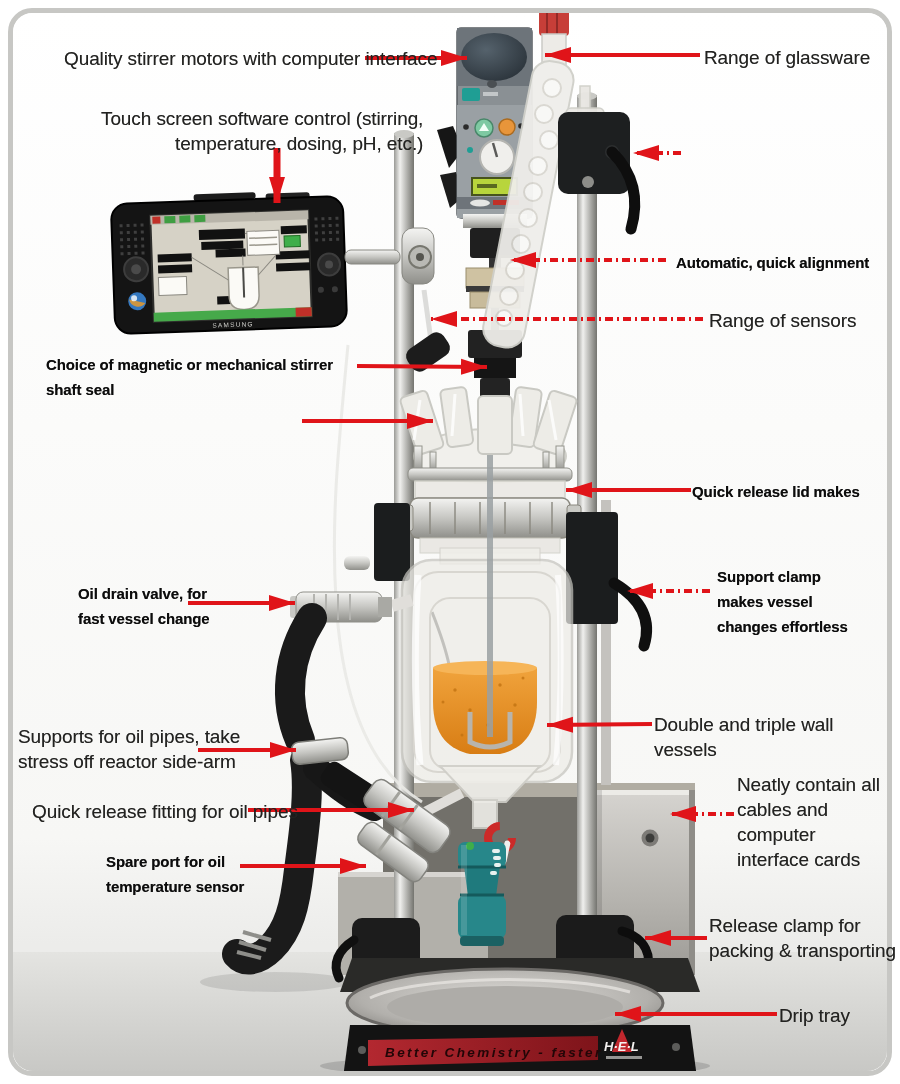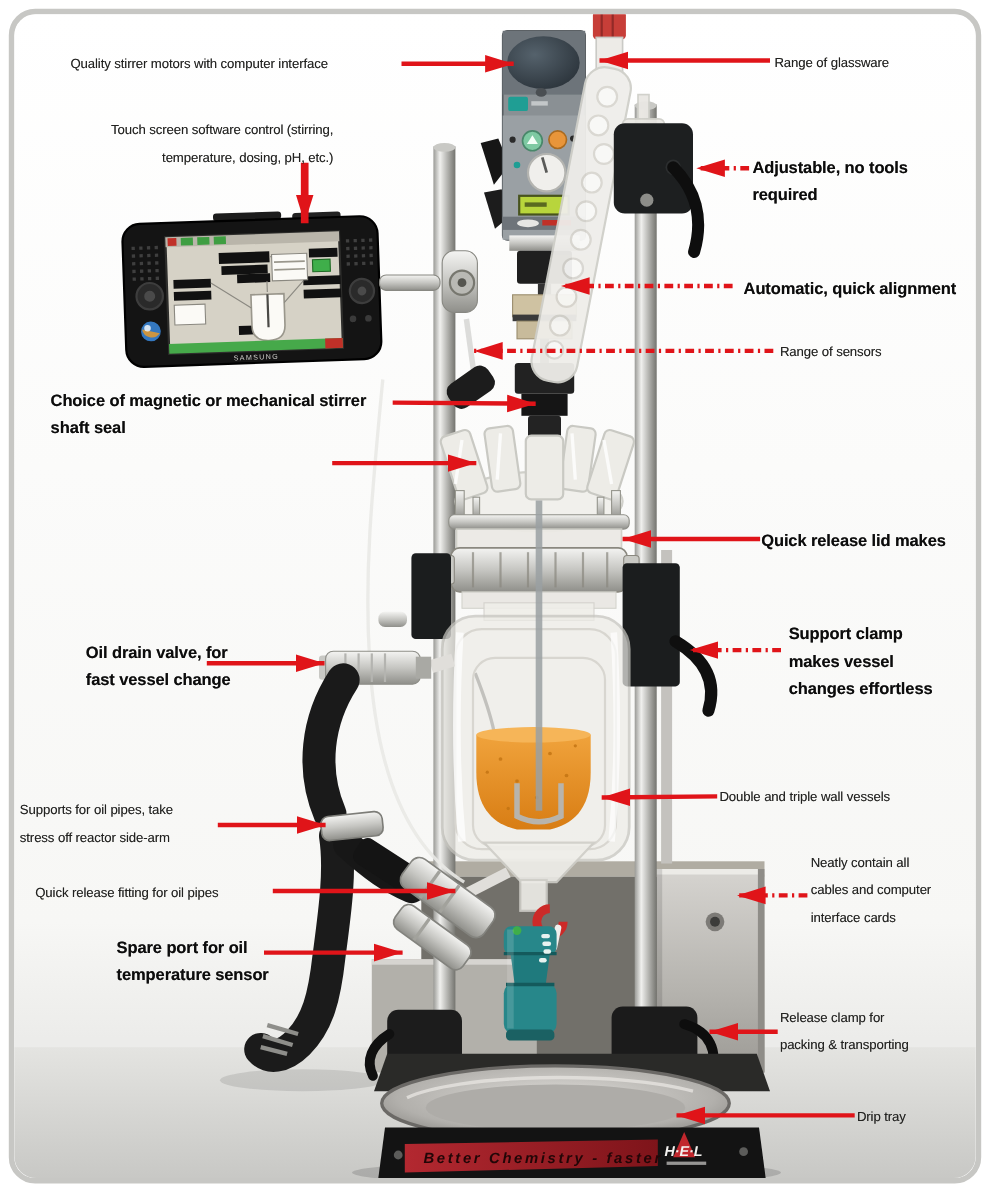--- a/index.html
+++ b/index.html
@@ -1,21 +1,21 @@
 <!DOCTYPE html>
 <html><head>
 <meta charset="utf-8">
 <style>
   html,body{margin:0;padding:0;background:#ffffff;}
   body{width:900px;height:1084px;font-family:"Liberation Sans",sans-serif;}
   .stage{position:relative;width:900px;height:1084px;overflow:hidden;background:#fff;}
   .frame{position:absolute;left:8px;top:8px;width:874px;height:1058px;
          border:5px solid #c7c7c4;border-radius:24px;background:#ffffff;}
   svg.scene{position:absolute;left:0;top:0;width:900px;height:1084px;}
-  .label{position:absolute;font-size:12px;line-height:25px;color:#222220;
+  .label{position:absolute;font-size:19px;line-height:25px;color:#222220;
          white-space:pre-line;letter-spacing:-0.1px;text-shadow:0 0 0.6px rgba(40,40,40,.45);}
   .label.em{font-weight:bold;font-size:15px;color:#0c0c0c;line-height:25px;
             text-shadow:0 0 0.6px rgba(0,0,0,.55);}
 </style>
 </head>
 <body>
 
 <div class="stage">
   <div class="frame"></div>
 
@@ -447,22 +447,20 @@
         <line x1="707" y1="938" x2="645" y2="938" marker-end="url(#ah)"></line>
         <line x1="777" y1="1014" x2="615" y2="1014" marker-end="url(#ah)"></line>
       </g>
     </g>
   </svg>
 
   <div class="label" style="left:64px;top:46px;">Quality stirrer motors with computer interface</div>
   <div class="label" style="left:704px;top:45px;">Range of glassware</div>
   <div class="label" style="left:101px;top:106px;text-align:right;">Touch screen software control (stirring,
 temperature, dosing, pH, etc.)</div>
-  <div class="label em" style="left:684px;top:140px;">Adjustable, no tools
-required</div>
   <div class="label em" style="left:676px;top:250px;">Automatic, quick alignment</div>
   <div class="label" style="left:709px;top:308px;">Range of sensors</div>
   <div class="label em" style="left:46px;top:352px;">Choice of magnetic or mechanical stirrer
 shaft seal</div>
   <div class="label em" style="left:692px;top:479px;">Quick release lid makes</div>
   <div class="label em" style="left:717px;top:564px;">Support clamp
 makes vessel
 changes effortless</div>
   <div class="label em" style="left:38px;top:581px;margin-left:40px;">Oil drain valve, for
 fast vessel change</div>

